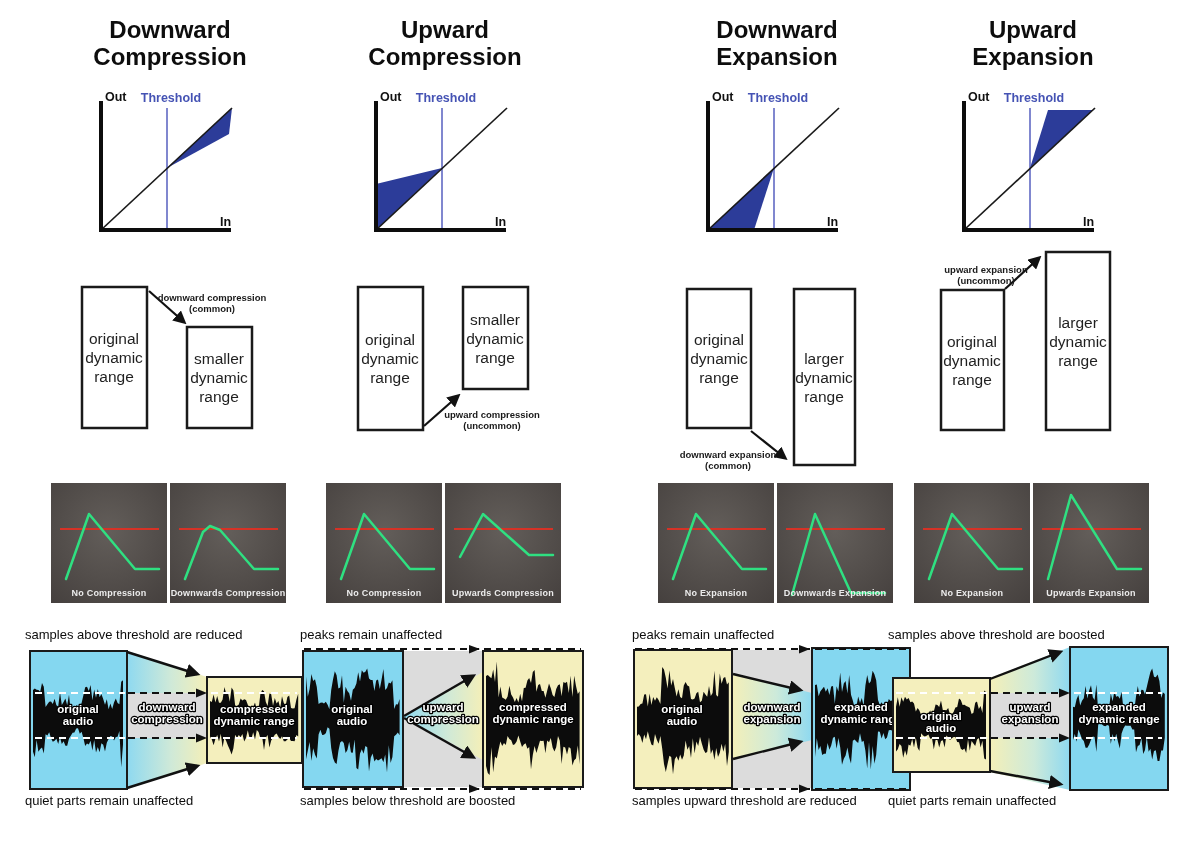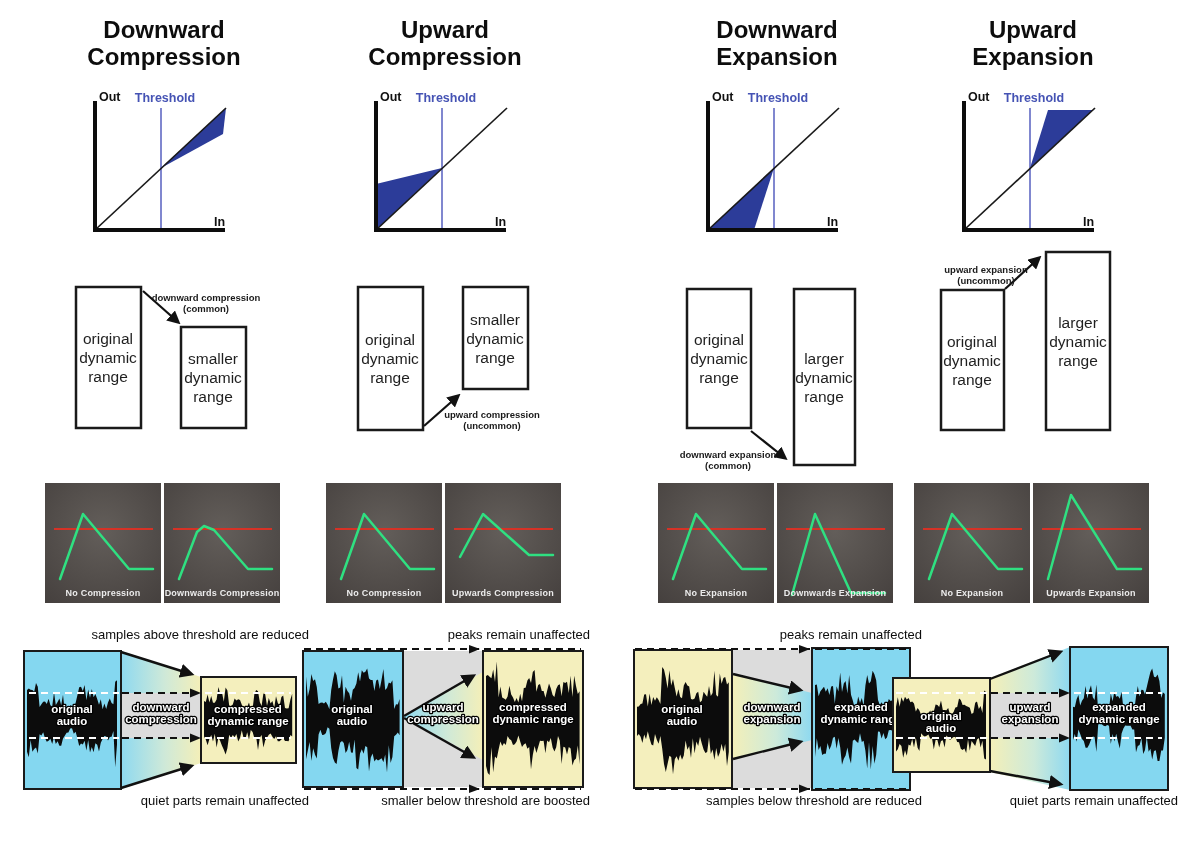--- a/index.html
+++ b/index.html
@@ -1,26 +1,26 @@
 <!DOCTYPE html>
 <html><head>
 <meta charset="utf-8">
 <style>
   html,body{margin:0;padding:0;background:#fff;}
   .stage{position:relative;width:1200px;height:849px;background:#ffffff;overflow:hidden;
          font-family:"Liberation Sans",sans-serif;}
   .col{position:absolute;top:0;width:290px;height:849px;}
-  #col1{left:19px}#col2{left:300px}#col3{left:632px}#col4{left:888px}
+  #col1{left:25px}#col2{left:300px}#col3{left:632px}#col4{left:888px}
   .title{position:absolute;top:16px;left:50%;transform:translateX(-50%);width:185px;
          text-align:center;font-size:24px;font-weight:bold;line-height:1.13;color:#0d0d0d;}
   .g-graph{position:absolute;top:88px;left:58px}
   .g-range{position:absolute;top:245px;left:0}
   .g-panels{position:absolute;top:480px;left:0}
   .g-flow{position:absolute;top:645px;left:0}
-  .cap{position:absolute;left:0;width:100%;text-align:right;font-size:13px;color:#0d0d0d}
+  .cap{position:absolute;left:0;width:100%;text-align:left;font-size:13px;color:#0d0d0d}
   .cap-top{top:627px}
   .cap-bot{top:793px}
   
   .t-axis{font:bold 12.5px "Liberation Sans",sans-serif;fill:#111}
   .t-thr{font:bold 12.5px "Liberation Sans",sans-serif;fill:#4553b4;text-anchor:middle}
   .t-box{font:15.5px "Liberation Sans",sans-serif;fill:#1f1f1f;text-anchor:middle}
   .t-note{font:600 9.5px "Liberation Sans",sans-serif;fill:#1a1a1a;text-anchor:middle}
   .t-panel{font:bold 9px "Liberation Sans",sans-serif;fill:#ececec;text-anchor:middle;letter-spacing:.2px}
   .t-flow{font:bold 11.5px "Liberation Sans",sans-serif;fill:#fff;stroke:#000;stroke-width:2.6px;
           paint-order:stroke;stroke-linejoin:round;text-anchor:middle}
@@ -187,21 +187,21 @@
     <polygon class="ahead" points="169,139.5 180,144 169,148"></polygon>
     <line class="solidArrow" x1="104" y1="71" x2="173" y2="31" marker-end="url(#ah)"></line>
     <line class="solidArrow" x1="104" y1="73" x2="173" y2="112" marker-end="url(#ah)"></line>
     <text class="t-flow" x="52" y="68">original</text>
     <text class="t-flow" x="52" y="80">audio</text>
     <text class="t-flow" x="143" y="66">upward</text>
     <text class="t-flow" x="143" y="78">compression</text>
     <text class="t-flow" x="233" y="66">compressed</text>
     <text class="t-flow" x="233" y="78">dynamic range</text>
   </svg>
-  <div class="cap cap-bot">smaller below threshold are boosted</div>
+  <div class="cap cap-bot">samples below threshold are boosted</div>
 </div>
 
 <div class="col" id="col3">
   <div class="title">Downward Expansion</div>
 
   <svg class="g-graph" width="170" height="150" viewBox="0 0 170 150">
     <line class="thr-line" x1="84" y1="20" x2="84" y2="142"></line>
     <polygon class="wedge" points="18,142 84,80 64,142"></polygon>
     <line class="unity" x1="18" y1="142" x2="149" y2="20"></line>
     <path class="axis" d="M18,15 V142 H146"></path>
@@ -249,21 +249,21 @@
     <polygon class="ahead" points="167,139.5 178,144 167,148"></polygon>
     <line class="solidArrow" x1="101" y1="29" x2="168" y2="45" marker-end="url(#ah)"></line>
     <line class="solidArrow" x1="101" y1="114" x2="168" y2="97" marker-end="url(#ah)"></line>
     <text class="t-flow" x="50" y="68">original</text>
     <text class="t-flow" x="50" y="80">audio</text>
     <text class="t-flow" x="140" y="66">downward</text>
     <text class="t-flow" x="140" y="78">expansion</text>
     <text class="t-flow" x="229" y="66">expanded</text>
     <text class="t-flow" x="229" y="78">dynamic range</text>
   </svg>
-  <div class="cap cap-bot">samples below threshold are reduced</div>
+  <div class="cap cap-bot">samples upward threshold are reduced</div>
 </div>
 
 <div class="col" id="col4">
   <div class="title">Upward Expansion</div>
 
   <svg class="g-graph" width="170" height="150" viewBox="0 0 170 150">
     <line class="thr-line" x1="84" y1="20" x2="84" y2="142"></line>
     <polygon class="wedge" points="84,80 102,22 147,22"></polygon>
     <line class="unity" x1="18" y1="142" x2="149" y2="20"></line>
     <path class="axis" d="M18,15 V142 H146"></path>
@@ -290,20 +290,21 @@
     <rect class="panel" x="26" y="3" width="116" height="120"></rect>
     <rect class="panel" x="145" y="3" width="116" height="120"></rect>
     <line class="redline" x1="35" y1="49" x2="134" y2="49"></line>
     <line class="redline" x1="154" y1="49" x2="253" y2="49"></line>
     <polyline class="greenline" points="41,99 64,34 110,89 134,89"></polyline>
     <polyline class="greenline" points="160,99 183,15 229,89 253,89"></polyline>
     <text class="t-panel" x="84" y="116">No Expansion</text>
     <text class="t-panel" x="203" y="116">Upwards Expansion</text>
   </svg>
 
+  <div class="cap cap-top">samples above threshold are boosted</div>
   <svg class="g-flow" width="290" height="148" viewBox="0 0 290 148">
     <polygon points="102,33 182,2 182,145 102,127" fill="url(#g-yb)"></polygon>
     <rect class="graybox" x="102" y="48" width="80" height="45"></rect>
     <rect class="yellowbox" x="5" y="33" width="97" height="94"></rect>
     <rect class="bluebox" x="182" y="2" width="98" height="143"></rect>
     <polygon id="wf-c4-l" class="wf" points="8.0,61.8 9.8,52.2 11.6,61.8 13.4,52.2 15.2,56.8 17.0,51.8 18.8,54.6 20.6,53.0 22.4,57.3 24.2,56.5 26.0,58.5 27.8,66.5 29.6,63.1 31.4,65.4 33.2,70.1 35.0,71.1 36.8,71.4 38.6,71.1 40.4,68.3 42.2,65.6 44.0,70.1 45.8,66.6 47.6,59.5 49.4,59.9 51.2,62.1 53.0,55.6 54.8,65.1 56.6,65.0 58.4,65.3 60.2,62.9 62.0,69.5 63.8,69.3 65.6,67.0 67.4,62.5 69.2,62.0 71.0,53.6 72.8,55.0 74.6,59.9 76.4,59.8 78.2,61.1 80.0,61.8 81.8,62.7 83.6,69.1 85.4,67.8 87.2,57.7 89.0,56.6 90.8,63.9 92.6,60.9 94.4,68.1 96.2,45.6 98.0,47.0 98.0,114.4 96.2,113.6 94.4,95.7 92.6,102.6 90.8,93.0 89.0,94.6 87.2,101.0 85.4,98.5 83.6,96.0 81.8,105.7 80.0,94.6 78.2,108.1 76.4,103.6 74.6,105.1 72.8,103.8 71.0,97.3 69.2,97.1 67.4,92.0 65.6,91.9 63.8,93.2 62.0,95.1 60.2,92.4 58.4,90.5 56.6,102.4 54.8,95.2 53.0,96.1 51.2,102.4 49.4,94.9 47.6,95.0 45.8,104.6 44.0,93.2 42.2,93.7 40.4,89.5 38.6,90.7 36.8,91.4 35.0,90.4 33.2,88.2 31.4,106.1 29.6,102.8 27.8,92.5 26.0,102.4 24.2,94.1 22.4,100.7 20.6,99.5 18.8,110.7 17.0,105.3 15.2,112.8 13.4,100.9 11.6,98.9 9.8,104.3 8.0,106.5"></polygon>
     <polygon id="wf-c4-r" class="wf" points="185.0,61.7 186.8,62.3 188.6,54.2 190.4,50.0 192.2,60.5 194.0,55.7 195.8,53.3 197.6,41.1 199.4,53.4 201.2,45.4 203.0,40.3 204.8,52.3 206.6,55.0 208.4,39.5 210.2,66.4 212.0,67.8 213.8,64.6 215.6,65.9 217.4,62.2 219.2,66.3 221.0,64.2 222.8,48.6 224.6,56.3 226.4,46.3 228.2,51.7 230.0,51.1 231.8,53.7 233.6,46.9 235.4,63.6 237.2,61.7 239.0,61.4 240.8,60.4 242.6,62.5 244.4,65.1 246.2,65.8 248.0,51.5 249.8,40.9 251.6,51.4 253.4,44.8 255.2,44.9 257.0,49.6 258.8,41.9 260.6,34.2 262.4,26.9 264.2,23.5 266.0,31.7 267.8,32.3 269.6,29.5 271.4,36.1 273.2,53.0 275.0,47.4 276.8,48.9 276.8,92.7 275.0,105.5 273.2,105.4 271.4,116.0 269.6,116.1 267.8,105.2 266.0,105.9 264.2,114.5 262.4,103.7 260.6,106.8 258.8,92.0 257.0,105.1 255.2,109.1 253.4,93.3 251.6,100.1 249.8,100.9 248.0,107.2 246.2,84.5 244.4,84.6 242.6,80.8 240.8,80.8 239.0,80.7 237.2,80.5 235.4,83.5 233.6,88.5 231.8,103.4 230.0,96.7 228.2,88.8 226.4,96.5 224.6,89.1 222.8,99.1 221.0,80.8 219.2,80.1 217.4,81.2 215.6,80.8 213.8,79.3 212.0,78.3 210.2,79.5 208.4,107.0 206.6,92.0 204.8,91.4 203.0,94.7 201.2,99.6 199.4,102.8 197.6,102.8 195.8,96.1 194.0,94.1 192.2,88.9 190.4,84.5 188.6,96.8 186.8,88.9 185.0,95.1"></polygon>
     <line class="dashW" x1="8" y1="48" x2="99" y2="48"></line>
     <line class="dashW" x1="8" y1="93" x2="99" y2="93"></line>
     <line class="dashB" x1="103" y1="48" x2="170" y2="48"></line>

